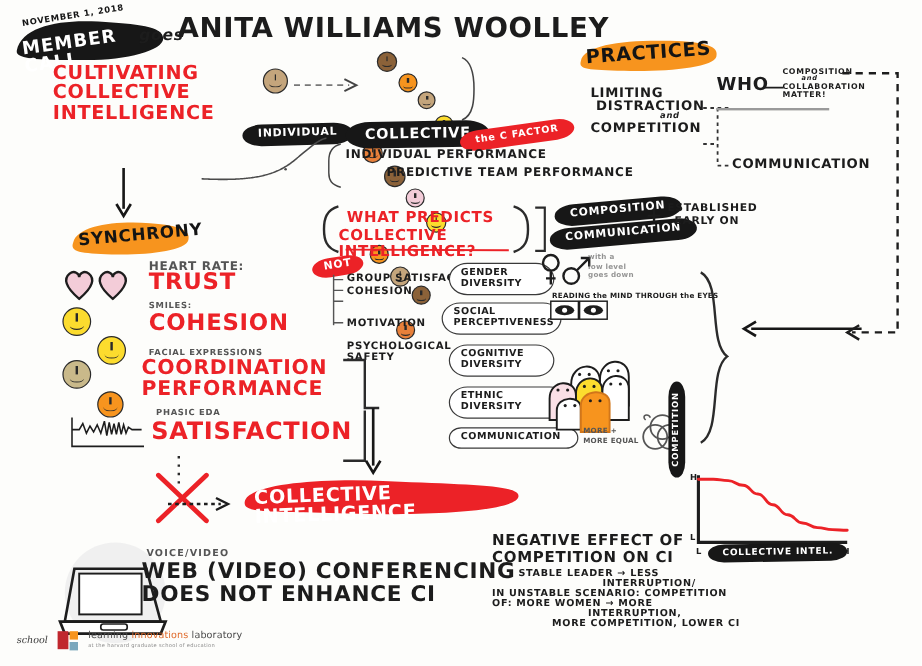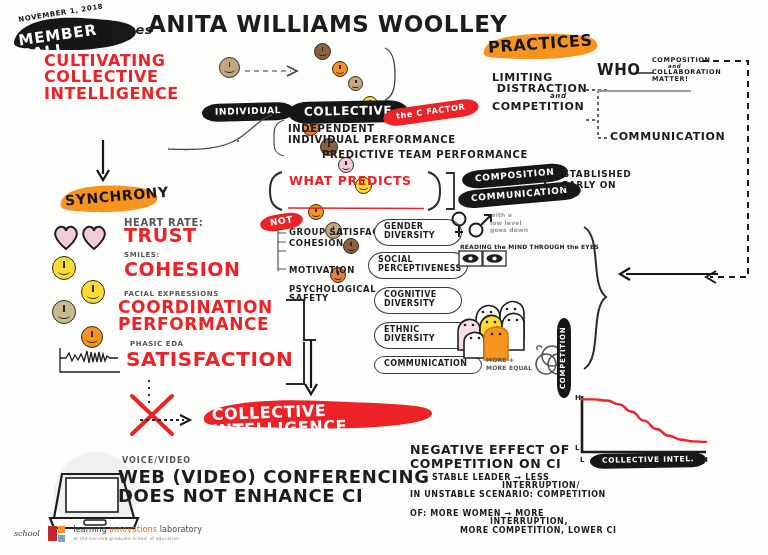--- a/index.html
+++ b/index.html
@@ -144,33 +144,33 @@
 
   <svg class="abs" style="left:168px;top:113px;" width="130" height="58">
     <path d="M0 36 C 40 38, 62 34, 78 20 C 88 12, 96 4, 104 2" stroke="#4a4a4a" stroke-width="1.3" fill="none" stroke-dasharray="1 0"></path>
     <circle cx="70" cy="28" r="1.1" fill="#4a4a4a"></circle>
   </svg>
 
   <svg class="abs" style="left:270px;top:118px;" width="22" height="44">
     <path d="M14 2 C 6 4, 4 10, 4 16 L4 26 C 4 32, 6 36, 14 38" stroke="#444" stroke-width="1.2" fill="none"></path>
   </svg>
   <div class="abs" style="left:288px;top:124px;">
-    <div class="hand" style="font-size:10px;">INDEPENDENT</div>
     <div class="hand" style="font-size:10px;margin-top:1px;">INDIVIDUAL PERFORMANCE</div>
     <div class="hand" style="font-size:10px;margin-top:5px;padding-left:34px;">PREDICTIVE  TEAM PERFORMANCE</div>
   </div>
 
   <div class="abs" style="left:268px;top:170px;width:188px;height:42px;">
     <svg class="abs" style="left:0;top:0;" width="188" height="42">
       <path d="M14 2 C 4 5, 2 12, 2 21 C 2 30, 4 37, 14 40" stroke="#2b2b2b" stroke-width="2" fill="none"></path>
       <path d="M160 2 C 170 5, 172 12, 172 21 C 172 30, 170 37, 160 40" stroke="#2b2b2b" stroke-width="2" fill="none"></path>
       <path d="M178 3 L186 3 L186 39 L178 39" stroke="#2b2b2b" stroke-width="1.8" fill="none"></path>
       <path d="M20 38 L156 38.5" stroke="#ec2227" stroke-width="1.6" fill="none"></path>
     </svg>
     <div class="abs hand red" style="left:21px;top:5px;font-size:12.5px;">WHAT PREDICTS</div>
+    <div class="abs hand red" style="left:14px;top:20px;font-size:12.5px;">COLLECTIVE INTELLIGENCE?</div>
   </div>
 
   <div class="abs pill pill-red" style="left:260px;top:214px;font-size:9px;transform:rotate(-9deg);padding:3px 10px 4px;">NOT</div>
   <svg class="abs" style="left:272px;top:227px;" width="18" height="62">
     <path d="M6 2 L6 44" stroke="#555" stroke-width="1.2" fill="none"></path>
     <path d="M6 6 L14 6 M6 15 L14 15 M6 24 L14 24 M6 42 L14 42" stroke="#555" stroke-width="1.2" fill="none"></path>
   </svg>
   <div class="abs" style="left:289px;top:228px;">
     <div class="hand" style="font-size:8.5px;">GROUP SATISFACTION</div>
     <div class="hand" style="font-size:8.5px;margin-top:2px;">COHESION</div>
@@ -393,21 +393,21 @@
     
     <div class="abs pill pill-black" style="left:34px;top:63px;font-size:7.5px;padding:3px 12px 4px;transform:rotate(-1deg);">COLLECTIVE INTEL.</div>
   </div>
 
   <div class="abs" style="left:410px;top:444px;width:300px;">
     <div class="hand" style="font-size:12.5px;">NEGATIVE EFFECT of</div>
     <div class="hand" style="font-size:12.5px;margin-top:1px;">COMPETITION on CI</div>
     <div class="hand" style="font-size:8px;margin-top:3px;margin-left:22px;">STABLE LEADER → LESS</div>
     <div class="hand" style="font-size:8px;margin-left:92px;">INTERRUPTION/</div>
     <div class="hand" style="font-size:8px;margin-top:1px;">in UNSTABLE SCENARIO: COMPETITION</div>
-    <div class="hand" style="font-size:8px;margin-top:11px;">of: MORE WOMEN → MORE</div>
+    <div class="hand" style="font-size:8px;margin-top:0;">of: MORE WOMEN → MORE</div>
     <div class="hand" style="font-size:8px;margin-left:80px;">INTERRUPTION,</div>
     <div class="hand" style="font-size:8px;margin-left:50px;margin-top:1px;">MORE COMPETITION, LOWER CI</div>
   </div>
 
   <div class="abs" style="left:14px;top:526px;display:flex;align-items:center;gap:8px;">
     <div style="font-size:8px;font-style:italic;color:#3a3a3a;font-family:'DejaVu Serif',serif;">school</div>
     <div style="display:grid;grid-template-columns:9px 7px;grid-auto-rows:7px;gap:1.5px;">
       <div style="background:#c0272d;grid-row:span 2;height:15px;"></div>
       <div style="background:#f7941e;"></div>
       <div style="background:#7ba7bc;"></div>

